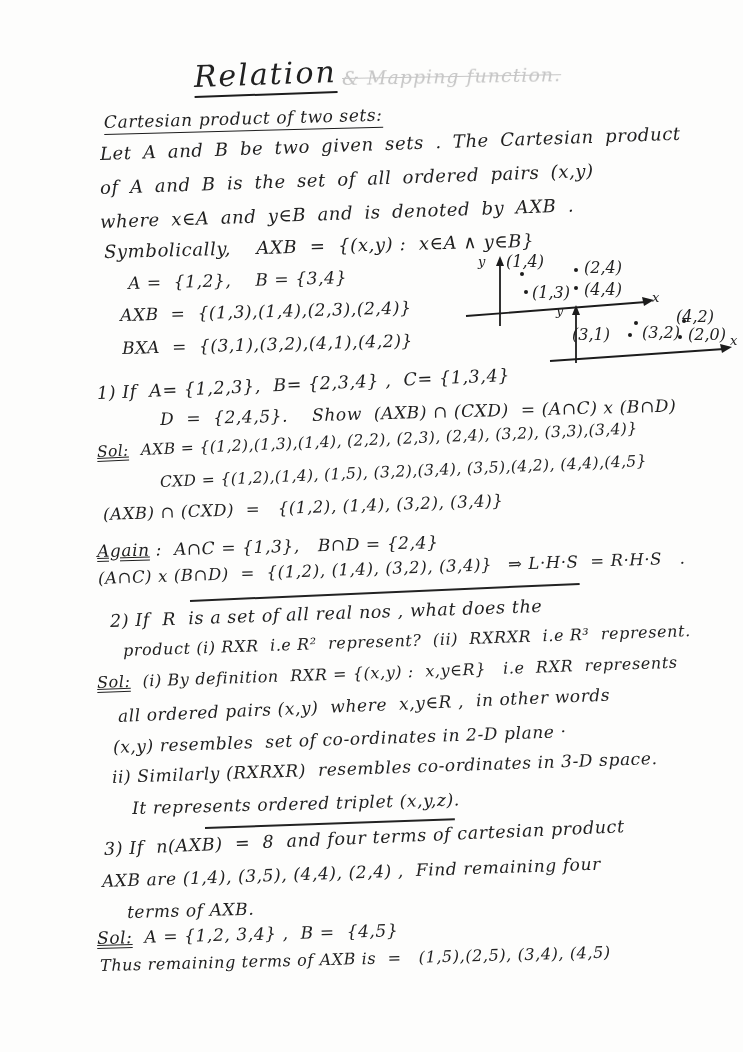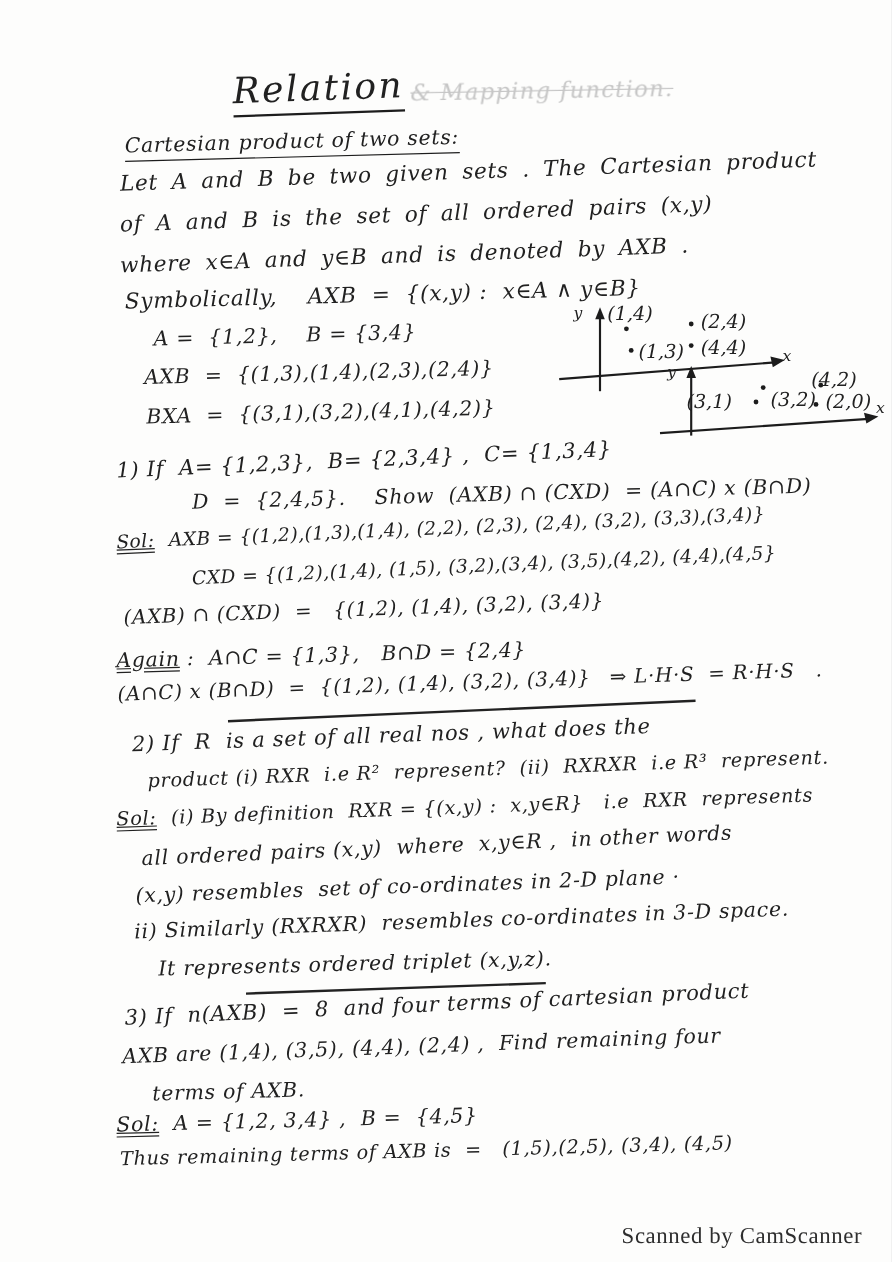--- a/index.html
+++ b/index.html
@@ -116,15 +116,14 @@
   <span class="hw set-line r1" style="left:132px;top:799px;">It represents ordered triplet (x,y,z).</span>
   <div class="flourish" style="left:205px;top:827px;width:250px;transform:rotate(-2deg);"></div>
 
   <span class="hw set-line r3" style="left:104px;top:840px;font-size:17.5px;">3) If  n(AXB)  =  8  and four terms of cartesian product</span>
   <span class="hw set-line r2" style="left:102px;top:872px;">AXB are (1,4), (3,5), (4,4), (2,4) ,  Find remaining four</span>
   <span class="hw set-line r1" style="left:127px;top:903px;">terms of AXB.</span>
 
   <span class="hw set-line r1" style="left:97px;top:929px;"><span class="sol-lbl">Sol:</span><span>A = {1,2, 3,4} ,  B =  {4,5}</span></span>
   <span class="hw set-line r1" style="left:100px;top:957px;font-size:16px;">Thus remaining terms of AXB is  =   (1,5),(2,5), (3,4), (4,5)</span>
 
-  <span class="watermark" style="left:518px;top:1020px;">Scanned by CamScanner</span>
 
 </div>
 
 </body></html>

